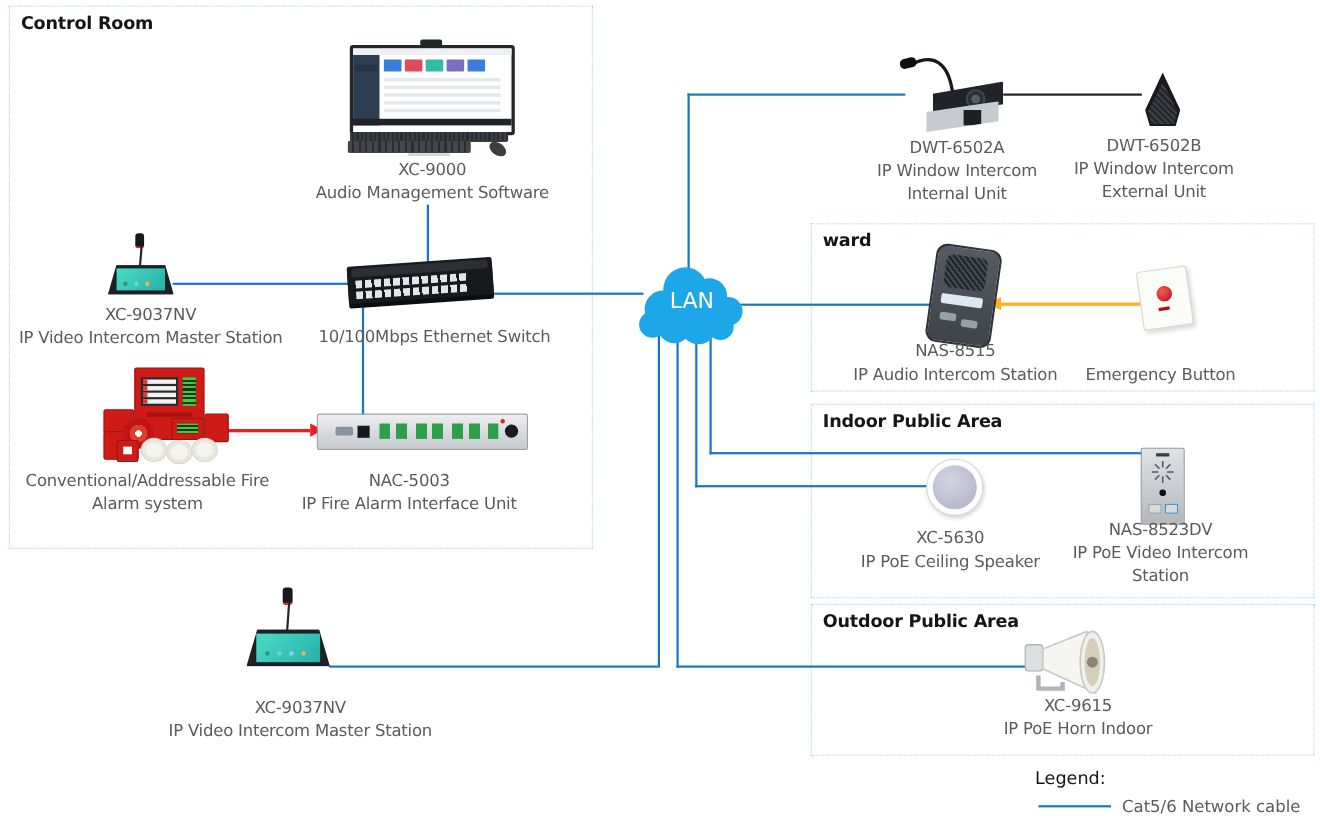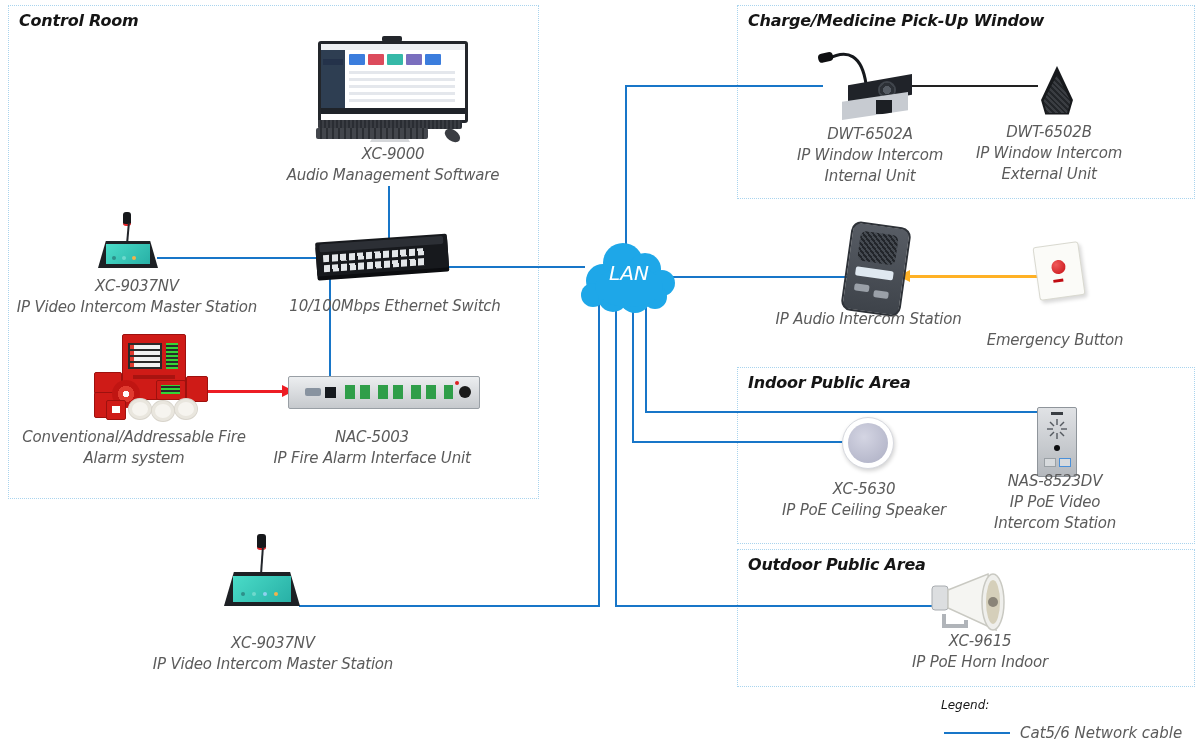--- a/index.html
+++ b/index.html
@@ -1,19 +1,18 @@
 <!DOCTYPE html>
 <html><head>
 <meta charset="utf-8">
 <style>
   html,body{margin:0;padding:0;background:#fff;}
   #canvas{
     position:relative;width:1200px;height:754px;background:#fff;overflow:hidden;
     font-family:"DejaVu Sans","Liberation Sans",sans-serif;
-    font-style:italic;
     --cable:#1876c8;--cloud:#1ea7e8;--red:#ed1c24;--orange:#ffb125;--blackcable:#222222;
   }
   .zone{position:absolute;border:1px dotted #a9d4ee;background:transparent;z-index:1;}
   .box-title{position:absolute;left:10px;top:5px;font-size:16px;font-weight:bold;color:#151515;letter-spacing:-0.2px;}
   .lbl{position:absolute;text-align:center;color:#5b5b5b;font-size:15px;line-height:21px;letter-spacing:-0.2px;z-index:4;}
   .cable{position:absolute;background:var(--cable);z-index:2;}
   .cable.h{height:2px;} .cable.v{width:2px;}
   .cable.red{background:var(--red);height:3px;}
   .cable.orange{background:var(--orange);height:3px;}
   .cable.black{background:var(--blackcable);height:2px;}
@@ -99,34 +98,34 @@
 
   
   .n8523{background:linear-gradient(#e0e2e5,#b4b8bd);border:1px solid #8f959b;border-radius:2px;}
   .n8523 svg line{stroke:#555a60;stroke-width:1.4;}
   .n8523-cam{background:#0c0d0f;border-radius:50%;}
   .n8523-btn{background:#d7dadd;border:1px solid #9aa0a5;}
 
   
 
   
-  #legend-title{position:absolute;left:941px;top:698px;font-size:12px;color:#151515;}
+  #legend-title{position:absolute;left:941px;top:698px;font-size:16px;color:#151515;}
   #legend-line{left:944px;top:732px;width:66px;}
   #legend-cable-label{position:absolute;left:1020px;top:724px;font-size:15px;color:#5b5b5b;}
 </style>
 </head>
 <body>
 
 <div id="canvas" style="--cable: #1876c8; --cloud: #1ea7e8; --red: #ed1c24; --orange: #ffb125; --blackcable: #222222;">
 
   <div class="zone" style="left:8px;top:5px;width:529px;height:492px;">
     <div class="box-title">Control Room</div>
   </div>
-  <div class="zone" style="left:737px;top:5px;width:456px;height:192px;">
-    <div class="box-title">Charge/Medicine Pick-Up Window</div>
+  <div class="zone" style="left:737px;top:203px;width:456px;height:151px;">
+    <div class="box-title">ward</div>
   </div>
   <div class="zone" style="left:737px;top:367px;width:456px;height:175px;">
     <div class="box-title">Indoor Public Area</div>
   </div>
   <div class="zone" style="left:737px;top:549px;width:456px;height:136px;">
     <div class="box-title">Outdoor Public Area</div>
   </div>
 
   <div class="cable v" style="left:388px;top:186px;height:58px;"></div>
   <div class="cable h" style="left:157px;top:257px;width:161px;"></div>
@@ -308,20 +307,21 @@
     <div class="desc">IP Window Intercom External Unit</div>
   </div>
 
   <div class="dev n8515" style="left:846px;top:224px;width:56px;height:86px;">
     <div class="abs n8515-grille" style="left:8px;top:7px;width:38px;height:30px;"></div>
     <div class="abs n8515-disp" style="left:8px;top:43px;width:38px;height:9px;"></div>
     <div class="abs n8515-btn" style="left:9px;top:60px;width:15px;height:7px;"></div>
     <div class="abs n8515-btn" style="left:29px;top:64px;width:15px;height:7px;"></div>
   </div>
   <div class="lbl" style="left:766px;top:309px;width:205px;">
+    <div class="model">NAS-8515</div>
     <div class="desc">IP Audio Intercom Station</div>
   </div>
 
   <div class="dev ebtn" style="left:1036px;top:244px;width:44px;height:52px;">
     <div class="abs ebtn-red" style="left:15px;top:15px;width:14px;height:14px;"></div>
     <div class="abs ebtn-mark" style="left:15px;top:34px;width:10px;height:3px;"></div>
   </div>
   <div class="lbl" style="left:974px;top:330px;width:162px;">
     <div class="desc">Emergency Button</div>
   </div>

